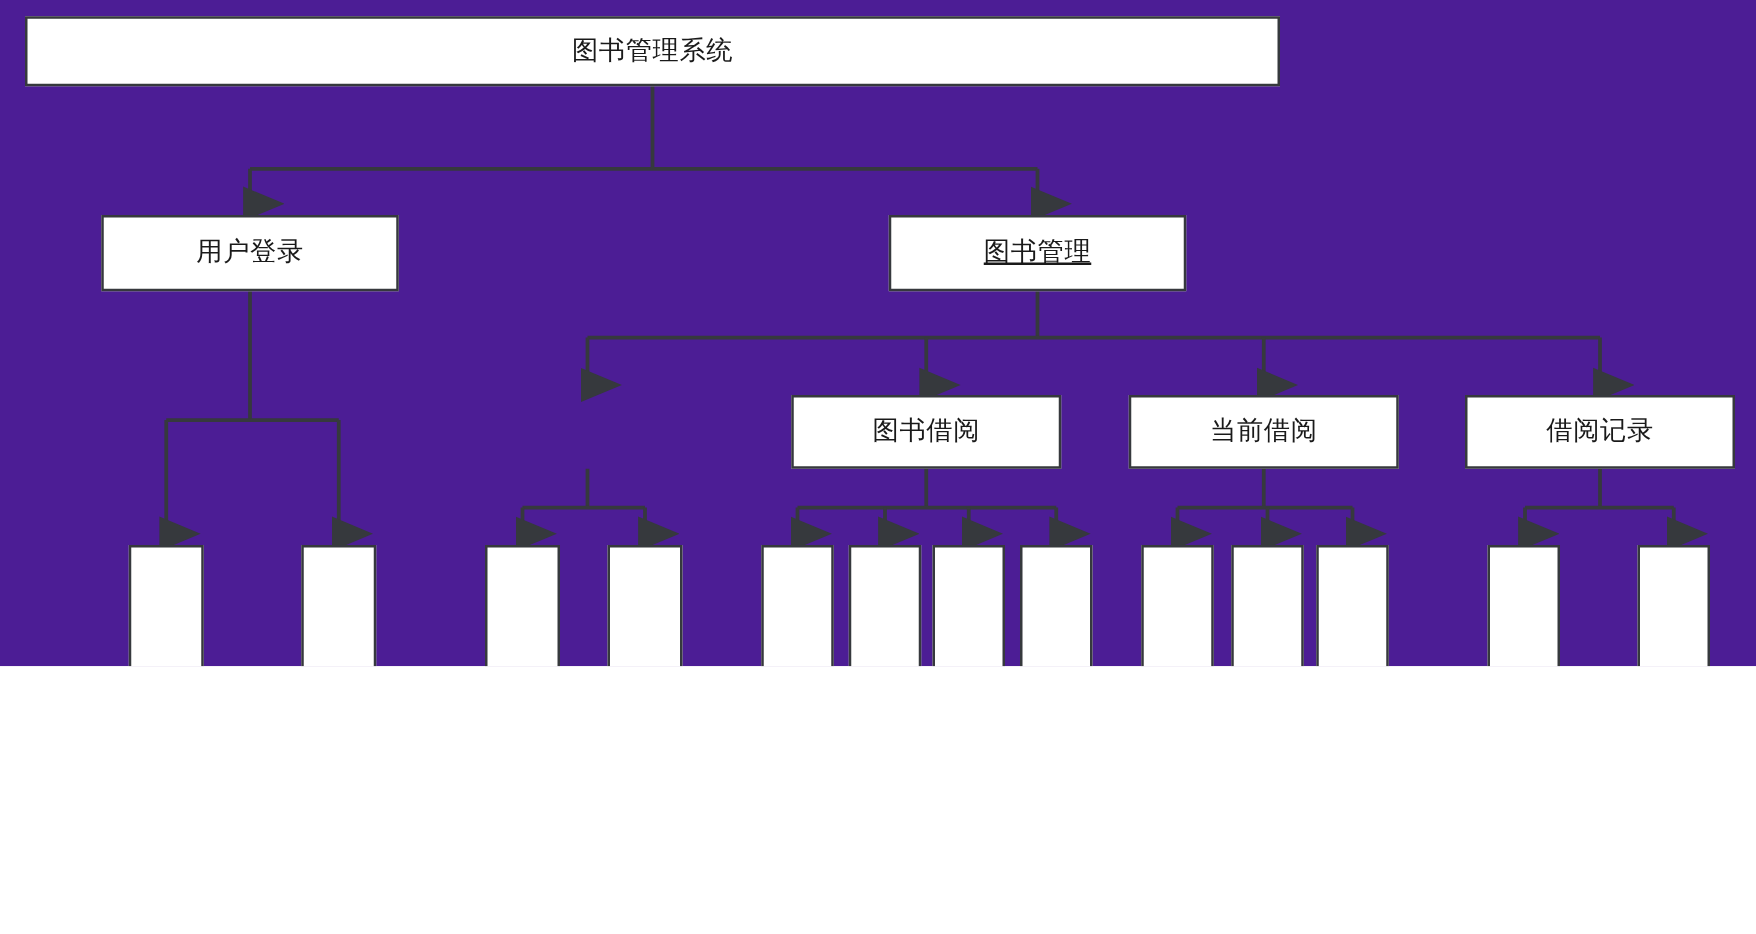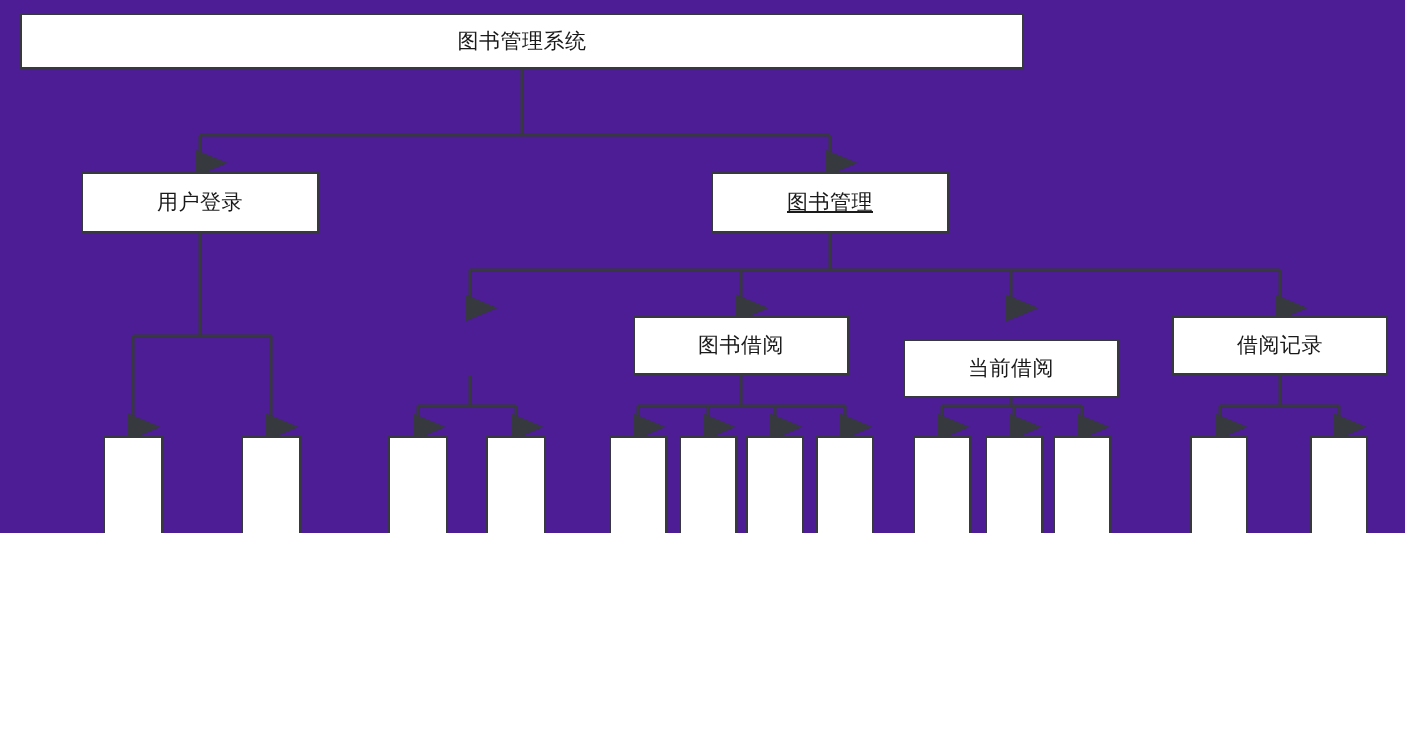--- a/index.html
+++ b/index.html
@@ -113,21 +113,21 @@
       <path d="M 1339 406 L 1339 427" marker-end="url(#arrow)"></path>
     </g>
   </svg>
 
   <div class="node h" id="node-root" style="left: 20px; top: 13px; width: 1004px; height: 56px;">图书管理系统</div>
 
   <div class="node h" id="node-l2-0" style="left: 81px; top: 172px; width: 238px; height: 61px;">用户登录</div>
   <div class="node h" id="node-l2-1" style="left: 711px; top: 172px; width: 238px; height: 61px; text-decoration: underline;">图书管理</div>
 
   <div class="node h" id="node-l3-1" style="left: 633px; top: 316px; width: 216px; height: 59px;">图书借阅</div>
-  <div class="node h" id="node-l3-2" style="left: 903px; top: 316px; width: 216px; height: 59px; margin-top: 23px;">当前借阅</div>
+  <div class="node h" id="node-l3-2" style="left: 903px; top: 316px; width: 216px; height: 59px;">当前借阅</div>
   <div class="node h" id="node-l3-3" style="left: 1172px; top: 316px; width: 216px; height: 59px;">借阅记录</div>
 
   <div class="node v" id="node-leaf-0" style="left: 103px; top: 436px; width: 60px; height: 301px;">用户登录</div>
   <div class="node v" id="node-leaf-1" style="left: 241px; top: 436px; width: 60px; height: 301px;">注销登录</div>
   <div class="node v" id="node-leaf-2" style="left: 388px; top: 436px; width: 60px; height: 301px;">查询图书</div>
   <div class="node v" id="node-leaf-3" style="left: 486px; top: 436px; width: 60px; height: 301px;">借阅图书</div>
   <div class="node v" id="node-leaf-4" style="left: 609px; top: 436px; width: 58px; height: 301px;">查询图书</div>
   <div class="node v" id="node-leaf-5" style="left: 679px; top: 436px; width: 58px; height: 301px; font-size: 19px;">新增图书（管理员）</div>
   <div class="node v" id="node-leaf-6" style="left: 746px; top: 436px; width: 58px; height: 301px; font-size: 19px;">编辑图书（管理员）</div>
   <div class="node v" id="node-leaf-7" style="left: 816px; top: 436px; width: 58px; height: 301px;">借阅图书</div>

